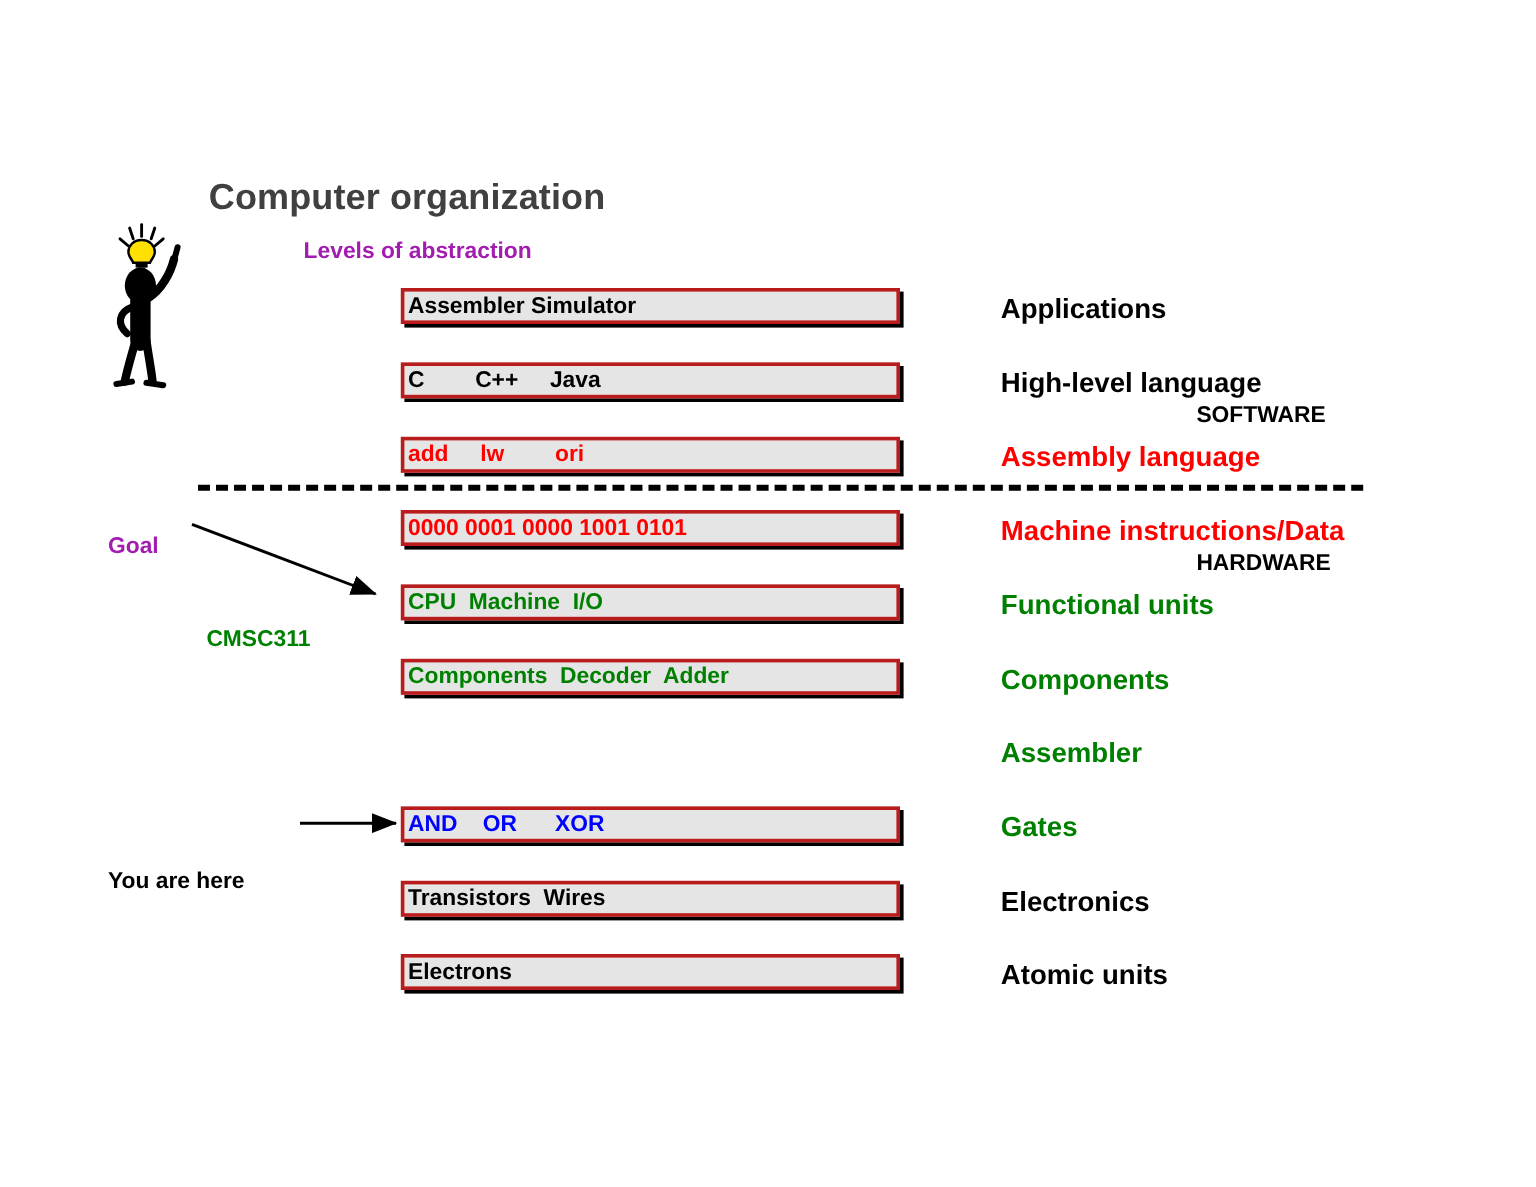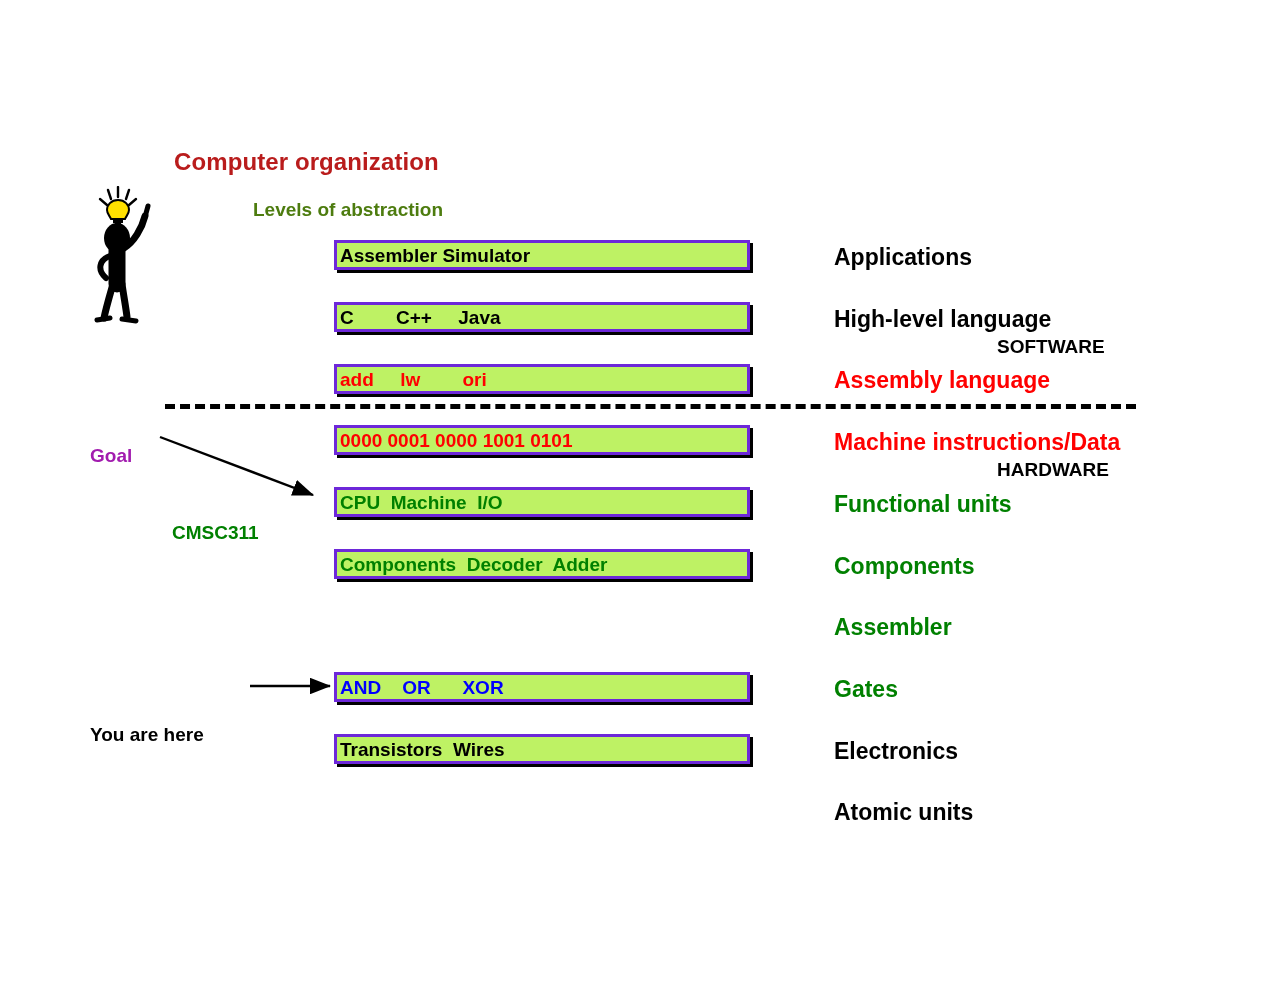--- a/index.html
+++ b/index.html
@@ -18,56 +18,56 @@
     height: 989px;
     background: #ffffff;
     overflow: hidden;
   }
 
   
   .title {
     position: absolute;
     left: 174px;
     top: 148px;
-    font-size: 24px;
-    font-weight: bold;
-    color: #b91c1c;
+    font-size: 30px;
+    font-weight: bold;
+    color: #404040;
     letter-spacing: 0.1px;
     white-space: nowrap;
   }
 
   
   .subtitle {
     position: absolute;
     left: 253px;
     top: 199px;
     font-size: 19px;
     font-weight: bold;
-    color: #4d7c0f;
+    color: #a21caf;
     white-space: nowrap;
   }
 
   
   .figure {
     position: absolute;
     left: 86px;
     top: 186px;
     width: 100px;
     height: 140px;
   }
 
   
   .box {
     position: absolute;
     left: 334px;
     width: 416px;
     height: 30px;
     box-sizing: border-box;
-    background: #bef264;
-    border: 3px solid #6d28d9;
+    background: #e5e5e5;
+    border: 3px solid #b91c1c;
     box-shadow: 3px 3px 0 0 #000000;
   }
   .box-text {
     position: absolute;
     left: 3px;
     top: 50%;
     transform: translateY(-50%);
     font-size: 19px;
     font-weight: bold;
     white-space: pre;
@@ -191,20 +191,23 @@
     <span class="box-text color-green">CPU  Machine  I/O</span>
   </div>
   <div class="box" style="top:549px">
     <span class="box-text color-green">Components  Decoder  Adder</span>
   </div>
   <div class="box" style="top:672px">
     <span class="box-text color-blue">AND    OR      XOR</span>
   </div>
   <div class="box" style="top:734px">
     <span class="box-text color-black">Transistors  Wires</span>
+  </div>
+  <div class="box" style="top:795px">
+    <span class="box-text color-black">Electrons</span>
   </div>
 
   <div class="rlabel color-black" style="top:244px">Applications</div>
   <div class="rlabel color-black" style="top:306px">High-level language</div>
   <div class="rlabel color-red" style="top:367px">Assembly language</div>
   <div class="rlabel color-red" style="top:429px">Machine instructions/Data</div>
   <div class="rlabel color-green" style="top:491px">Functional units</div>
   <div class="rlabel color-green" style="top:553px">Components</div>
   <div class="rlabel color-green" style="top:614px">Assembler</div>
   <div class="rlabel color-green" style="top:676px">Gates</div>

